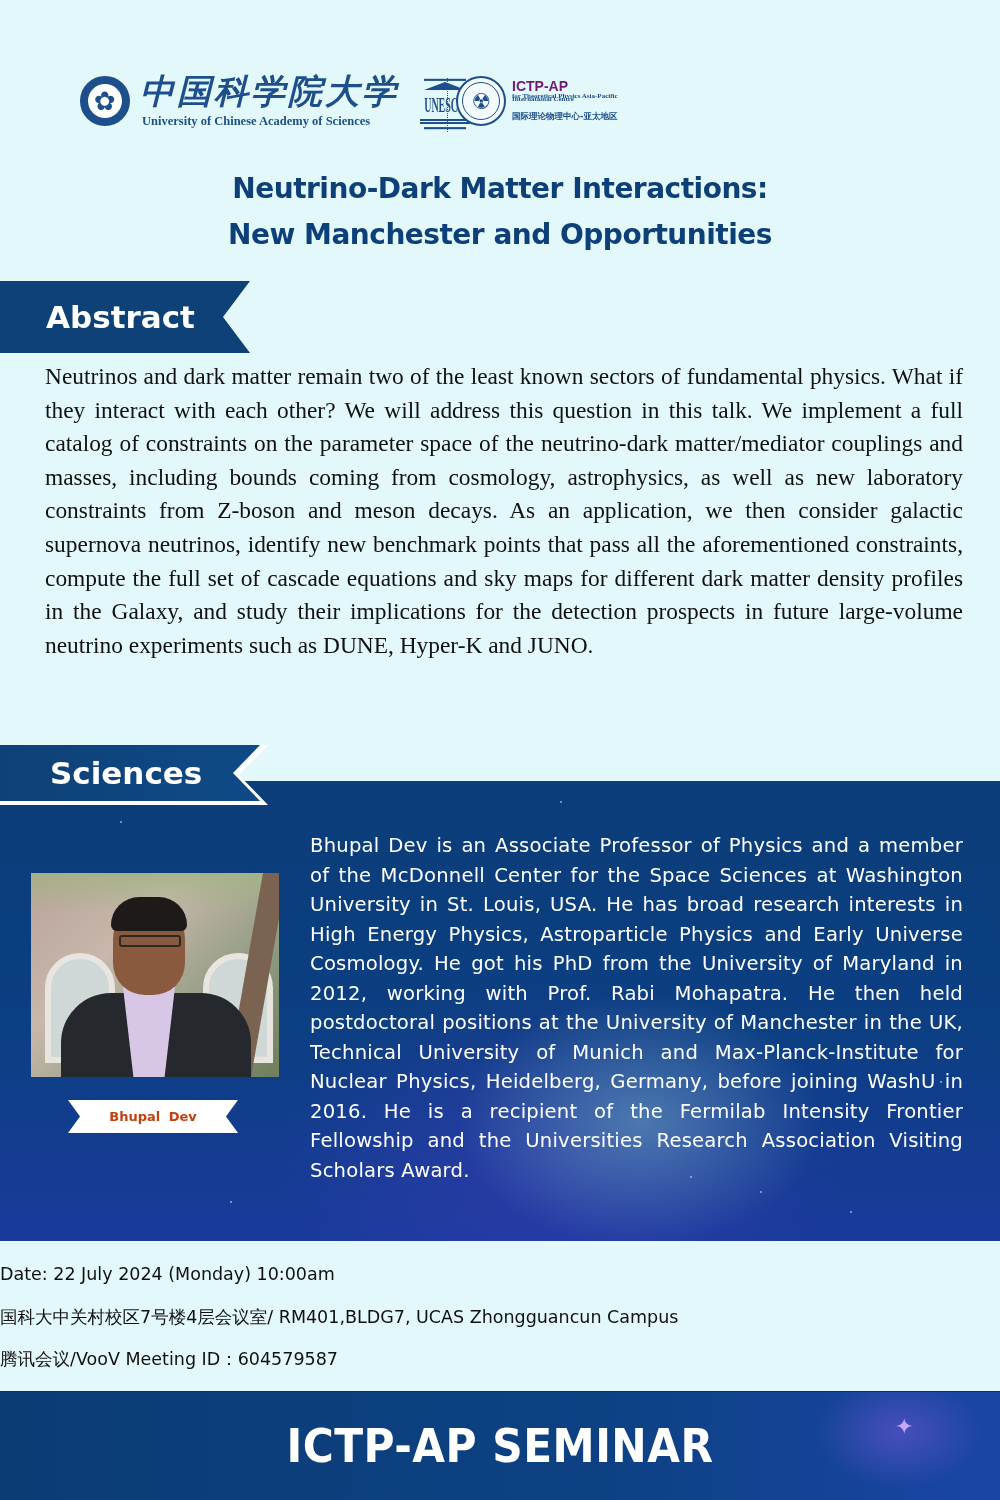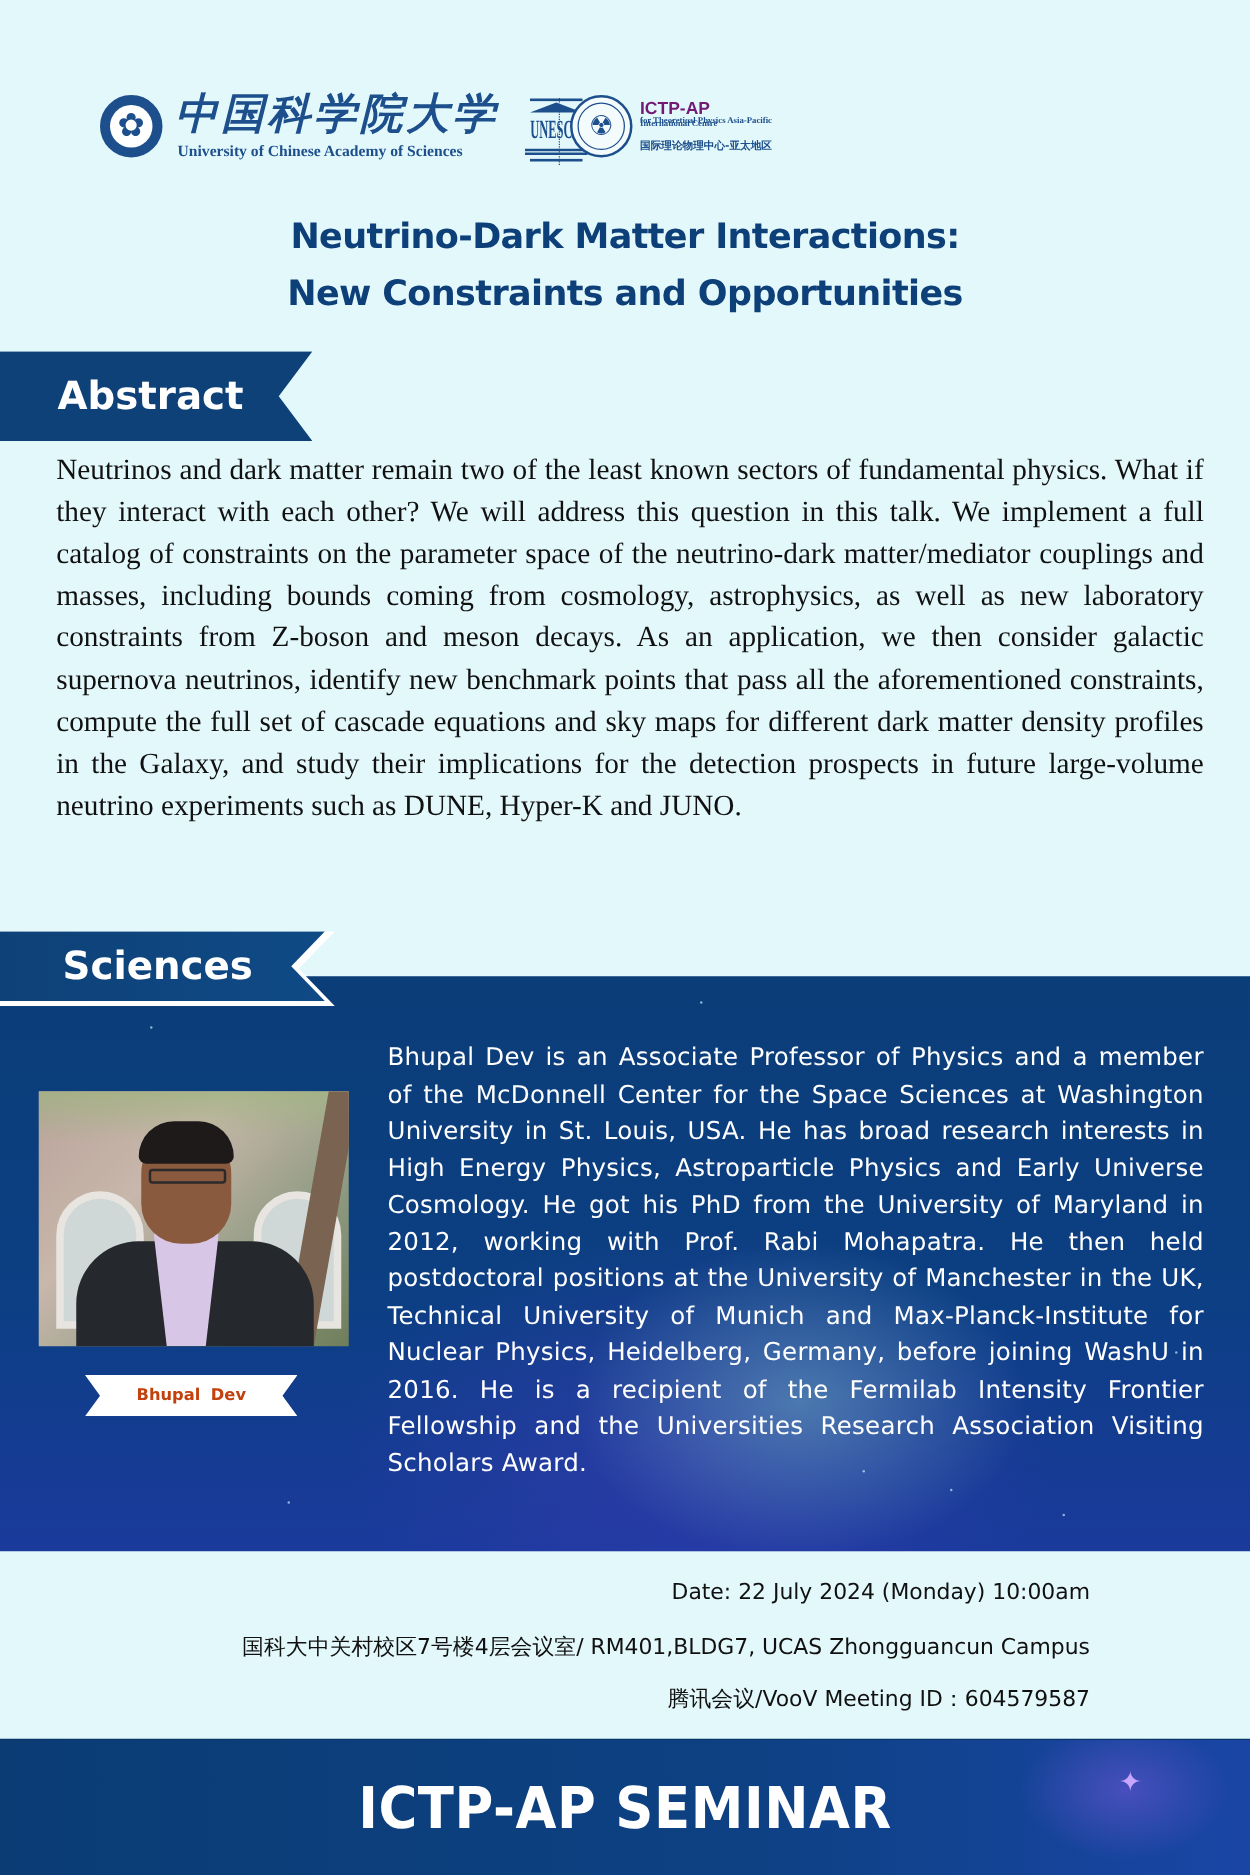--- a/index.html
+++ b/index.html
@@ -127,21 +127,21 @@
     display: flex; align-items: center; justify-content: center;
     font-family: "DejaVu Sans", sans-serif; font-weight: bold; font-size: 13px; color: #c2410c; word-spacing: 4px; text-align: center;
   }
   .bio-text {
     position: absolute; left: 310px; top: 50px; width: 653px;
     font-family: "DejaVu Sans", sans-serif; font-size: 19.6px; line-height: 29.5px; color: #ffffff;
     text-align: justify; letter-spacing: 0.2px;
   }
 
   
-  .info { position: absolute; left: 0; width: 872px; text-align: right; font-family: "DejaVu Sans", sans-serif; font-size: 17.5px; color: #111111; }
+  .info { position: absolute; left: 0; width: 872px; text-align: left; font-family: "DejaVu Sans", sans-serif; font-size: 17.5px; color: #111111; }
   .info.date { top: 1264px; }
   .info.venue { top: 1305px; }
   .info.meeting { top: 1347px; }
 
   
   .footer {
     position: absolute; left: 0; top: 1391px; width: 1000px; height: 109px;
     background:
       radial-gradient(ellipse 120px 80px at 900px 40px, rgba(120,90,220,0.5), rgba(120,90,220,0) 70%),
       linear-gradient(90deg, #0b3c74 0%, #0d4183 60%, #1a45a6 100%);
@@ -172,21 +172,21 @@
 
   <div class="ictp-emblem"></div>
   <div class="ictp-name">ICTP-AP</div>
   <div class="ictp-sub1">International Centre</div>
   <div class="ictp-sub2">for Theoretical Physics Asia-Pacific</div>
   <div class="ictp-sub3">国际理论物理中心-亚太地区</div>
 </div>
 
 <div class="title">
   <div>Neutrino-Dark Matter Interactions:</div>
-  <div>New Constraints and Opportunities</div>
+  <div>New Manchester and Opportunities</div>
 </div>
 
 <div class="ribbon abstract">Abstract</div>
 <div class="abstract-text">Neutrinos and dark matter remain two of the least known sectors of fundamen­tal physics. What if they interact with each other? We will address this question in this talk. We implement a full catalog of constraints on the parameter space of the neutrino-dark matter/mediator couplings and masses, including bounds coming from cosmology, astrophysics, as well as new laboratory constraints from Z-boson and meson decays. As an application, we then consider galactic supernova neutrinos, identify new benchmark points that pass all the afore­mentioned constraints, compute the full set of cascade equations and sky maps for different dark matter density profiles in the Galaxy, and study their im­plications for the detection prospects in future large-volume neutrino experi­ments such as DUNE, Hyper-K and JUNO.</div>
 
 <div class="speaker-panel">
   <span class="star" style="left:120px;top:40px"></span>
   <span class="star" style="left:560px;top:20px"></span>
   <span class="star" style="left:880px;top:60px"></span>
   <span class="star" style="left:760px;top:410px"></span>

